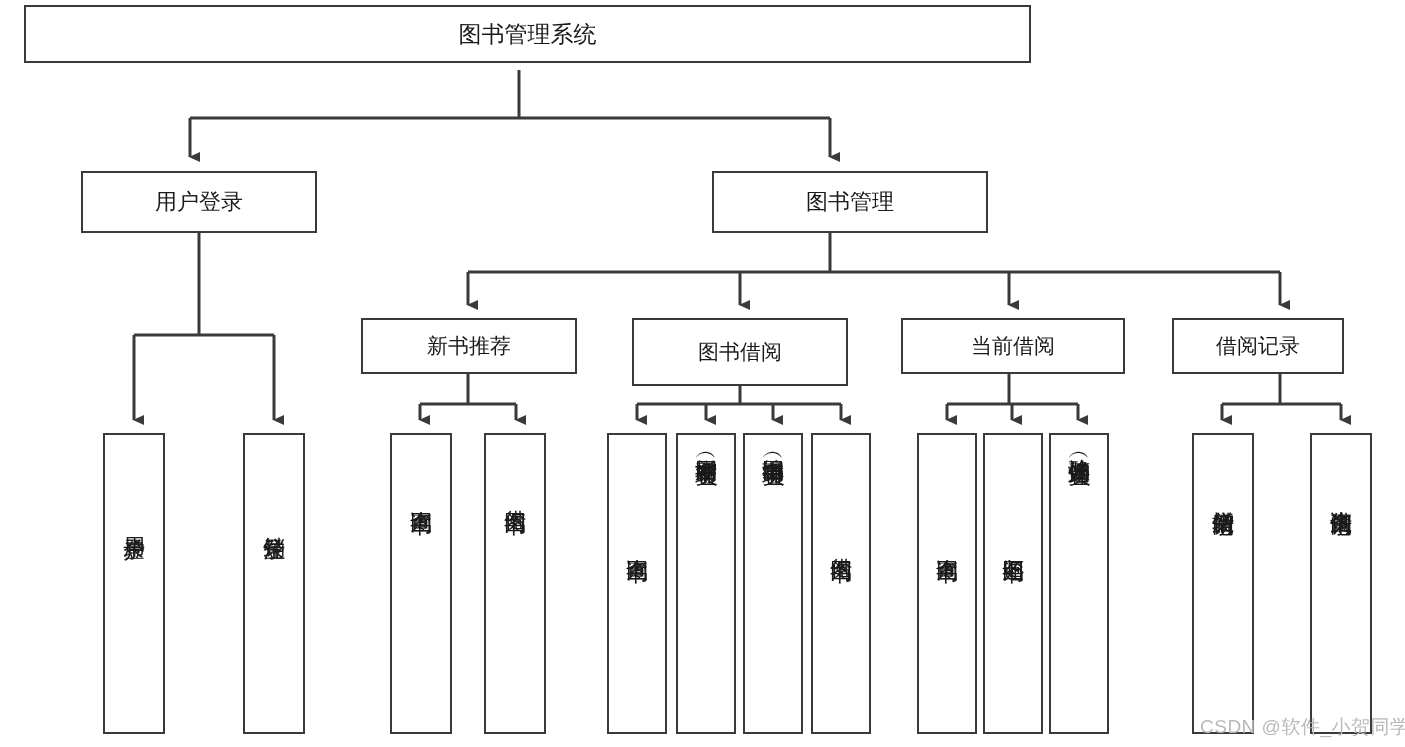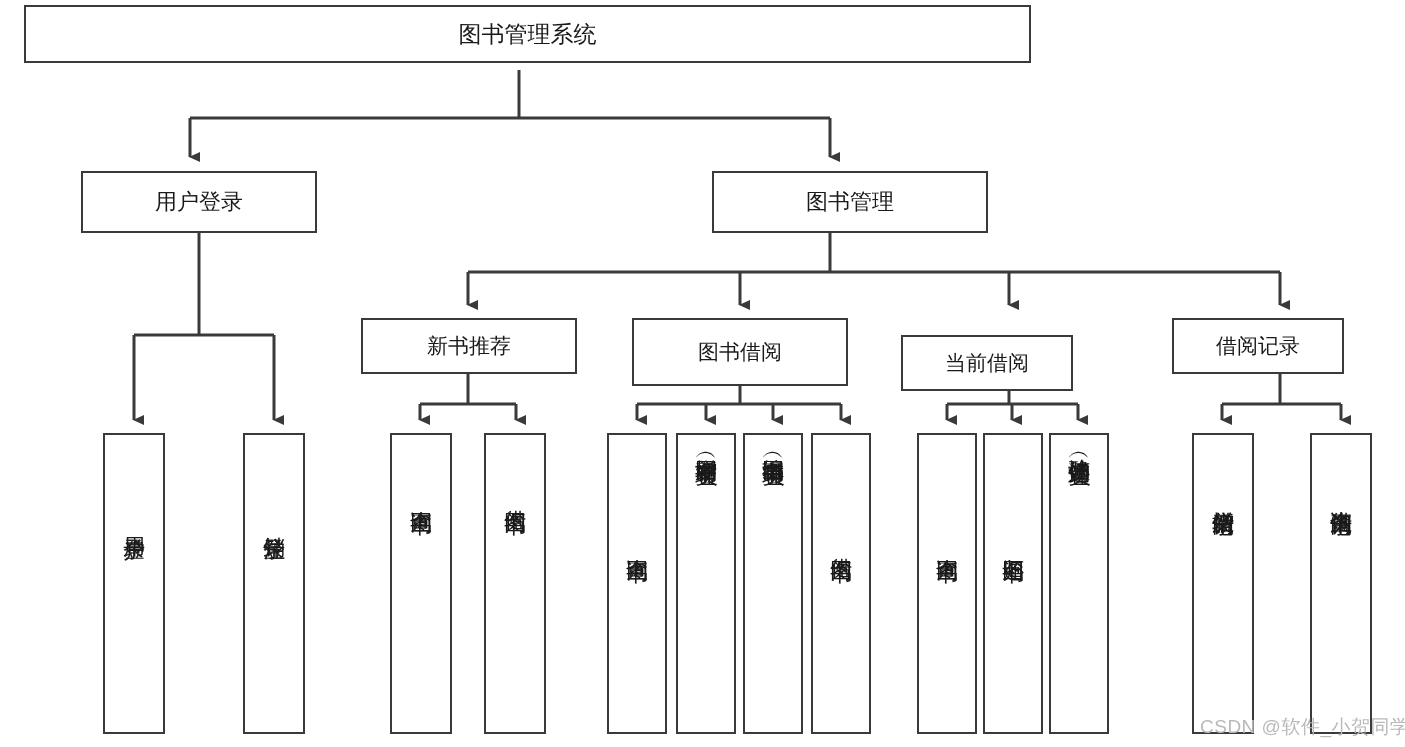--- a/index.html
+++ b/index.html
@@ -141,21 +141,21 @@
   <div class="node lvl2" style="left:712px; top:171px; width:276px; height:62px;">
     <span class="lbl">图书管理</span>
   </div>
 
   <div class="node lvl3" style="left:361px; top:318px; width:216px; height:56px;">
     <span class="lbl">新书推荐</span>
   </div>
   <div class="node lvl3" style="left:632px; top:318px; width:216px; height:68px;">
     <span class="lbl">图书借阅</span>
   </div>
-  <div class="node lvl3" style="left:901px; top:318px; width:172px; height:56px;margin-top:17px;">
+  <div class="node lvl3" style="left:901px; top:318px; width:224px; height:56px;">
     <span class="lbl">当前借阅</span>
   </div>
   <div class="node lvl3" style="left:1172px; top:318px; width:172px; height:56px;">
     <span class="lbl">借阅记录</span>
   </div>
 
   <div class="node leaf pad" style="left:103px; top:433px; width:62px; height:301px;">
     <span class="lbl">用户登录</span>
   </div>
   <div class="node leaf pad" style="left:243px; top:433px; width:62px; height:301px;">

